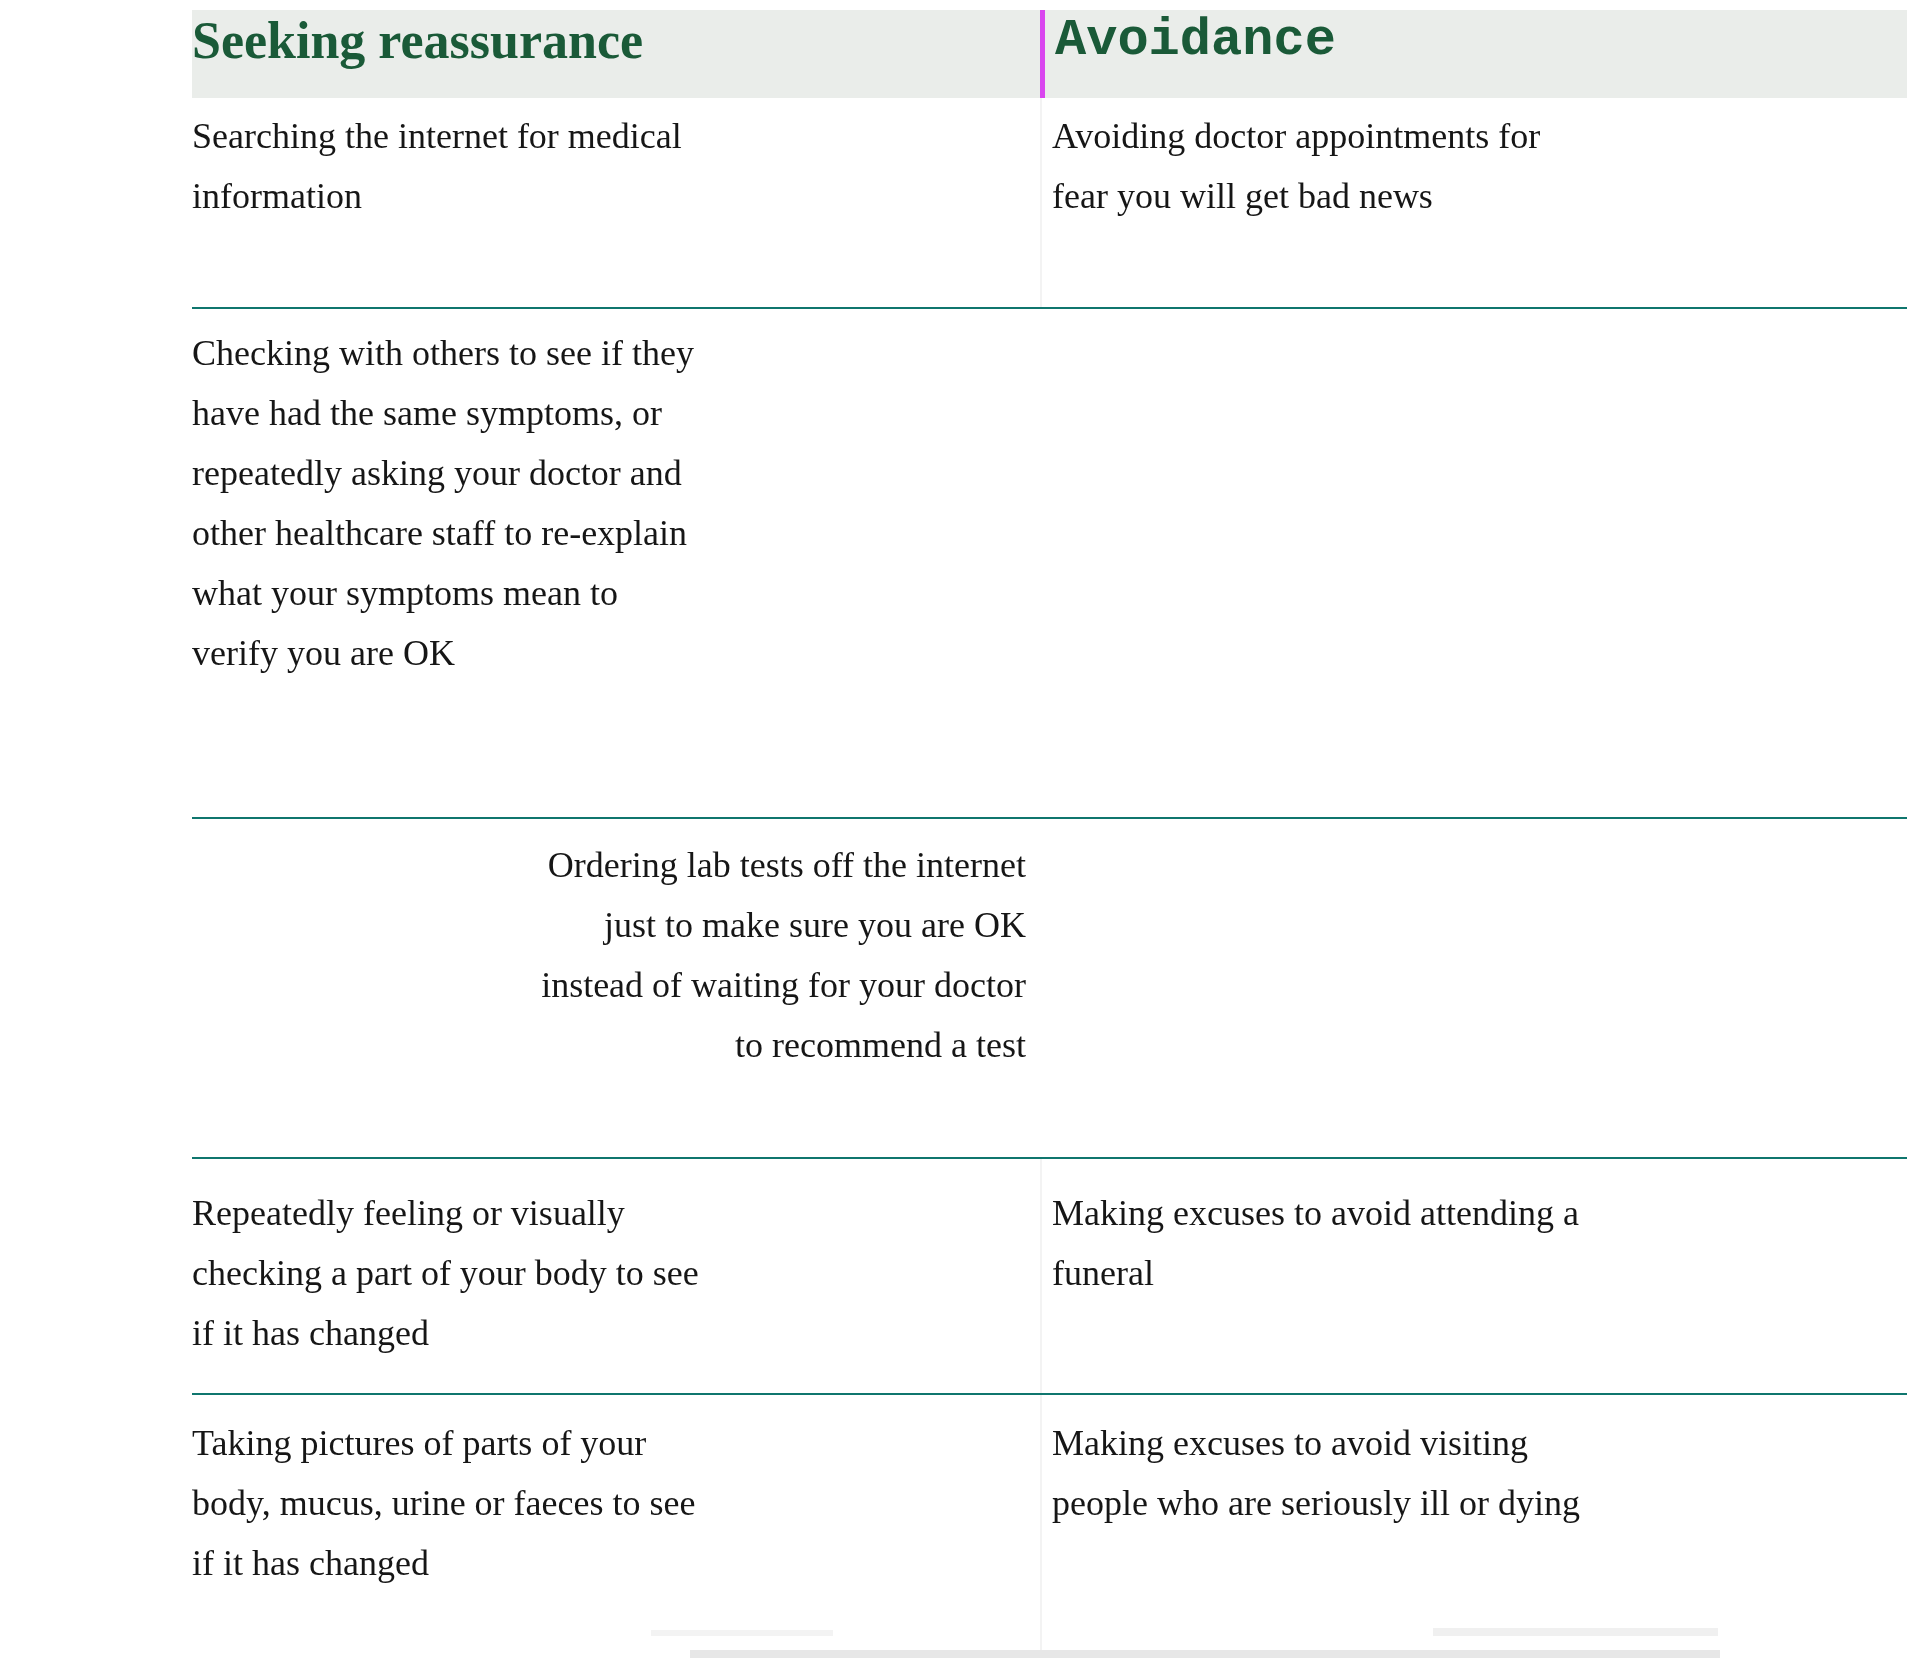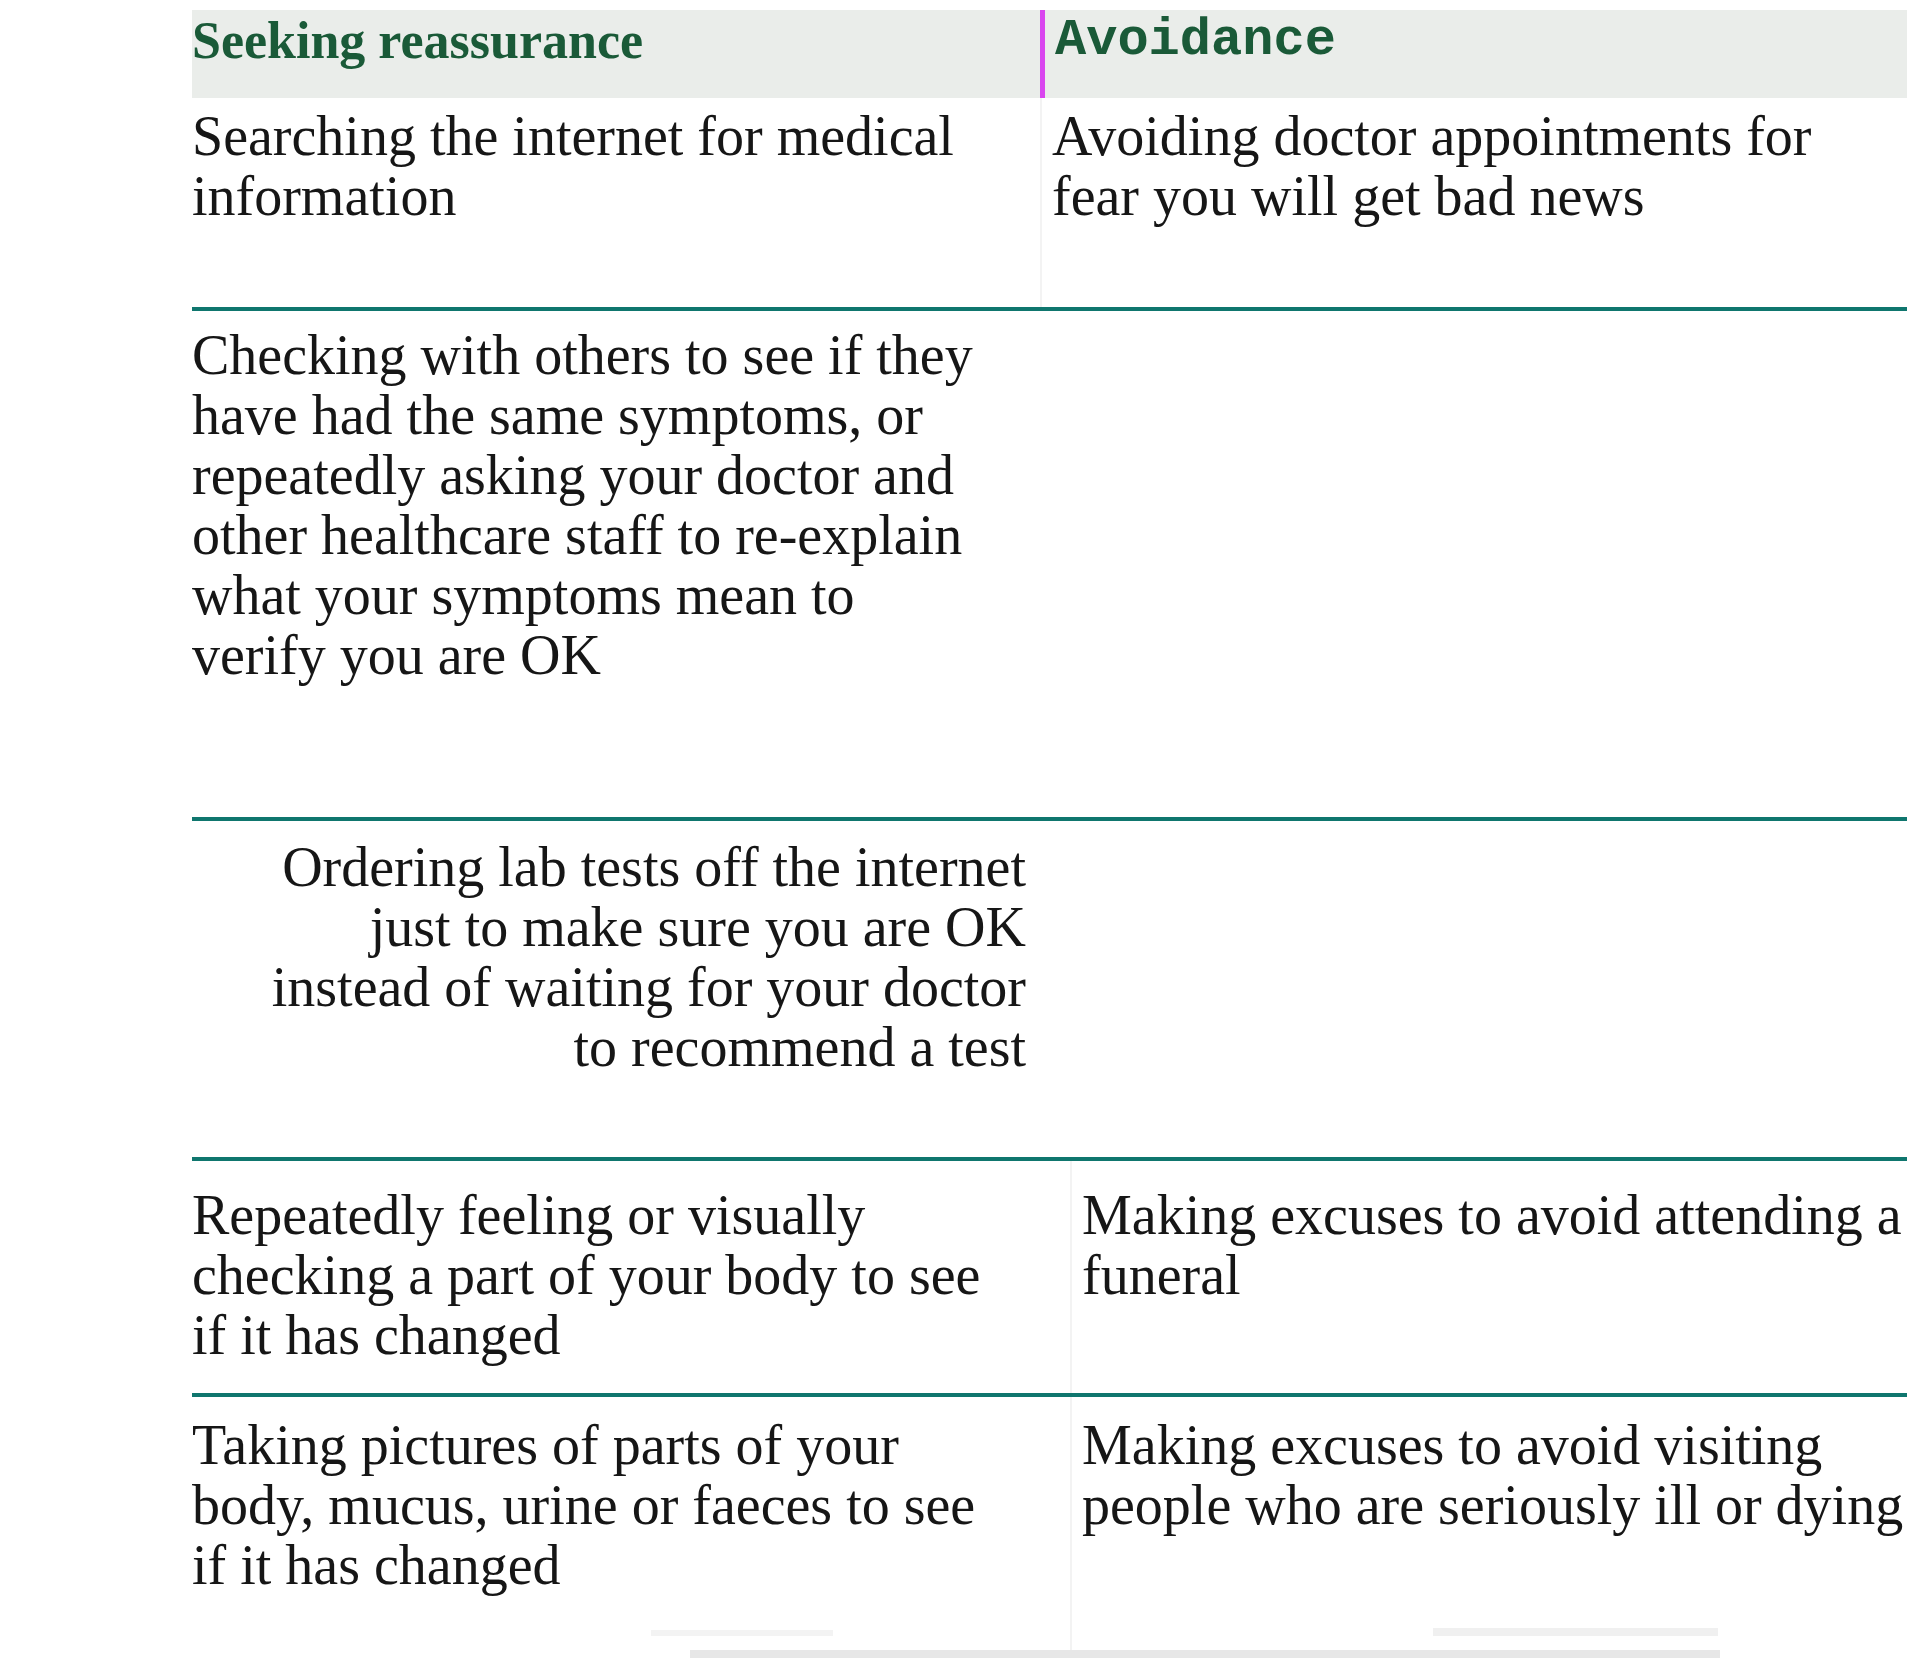--- a/index.html
+++ b/index.html
@@ -17,39 +17,39 @@
   .tbl {
     position: absolute;
     left: 192px; top: 10px;
     width: 1715px;
   }
   .row { display: flex; box-sizing: border-box; }
   .cell {
     box-sizing: border-box;
     white-space: pre-line;
     color: #161616;
-    font-size: 56px;
+    font-size: 36px;
     line-height: 60px;
   }
   .cell.c-left  { width: 848px; padding-right: 14px; }
   .cell.c-right { flex: 1; padding-left: 10px; border-left: 2px solid #f3f3f3; }
 
   .hdr-row .cell {
     background: #eaedea;
     height: 88px;
     padding-top: 2px;
     font-weight: bold;
     font-size: 52px;
     line-height: 58px;
     color: #1a5a38;
     white-space: normal;
   }
   .hdr-row .cell.c-right { border-left: 5px solid #d946ef; font-family: Liberation Mono, monospace; }
 
-  .body-row + .body-row { border-top: 4px solid #0f766e; gap: 30px; }
+  .body-row + .body-row { border-top: 2px solid #0f766e; }
   .r1 { height: 209px; } .r1 .cell { padding-top: 8px; }
   .r2 { height: 510px; } .r2 .cell { padding-top: 14px; }
   .r3 { height: 340px; text-align: right; } .r3 .cell { padding-top: 16px; }
   .r4 { height: 236px; } .r4 .cell { padding-top: 24px; }
   .r5 { height: 265px; } .r5 .cell { padding-top: 18px; }
 
   .artifact { position: absolute; }
   .strip-a { left: 651px;  top: 1630px; width: 182px;  height: 6px;  background: #f3f3f3; }
   .strip-b { left: 1433px; top: 1628px; width: 285px;  height: 8px;  background: #f0f0f0; }
   .strip-c { left: 690px;  top: 1650px; width: 1030px; height: 8px;  background: #e7e7e7; }

